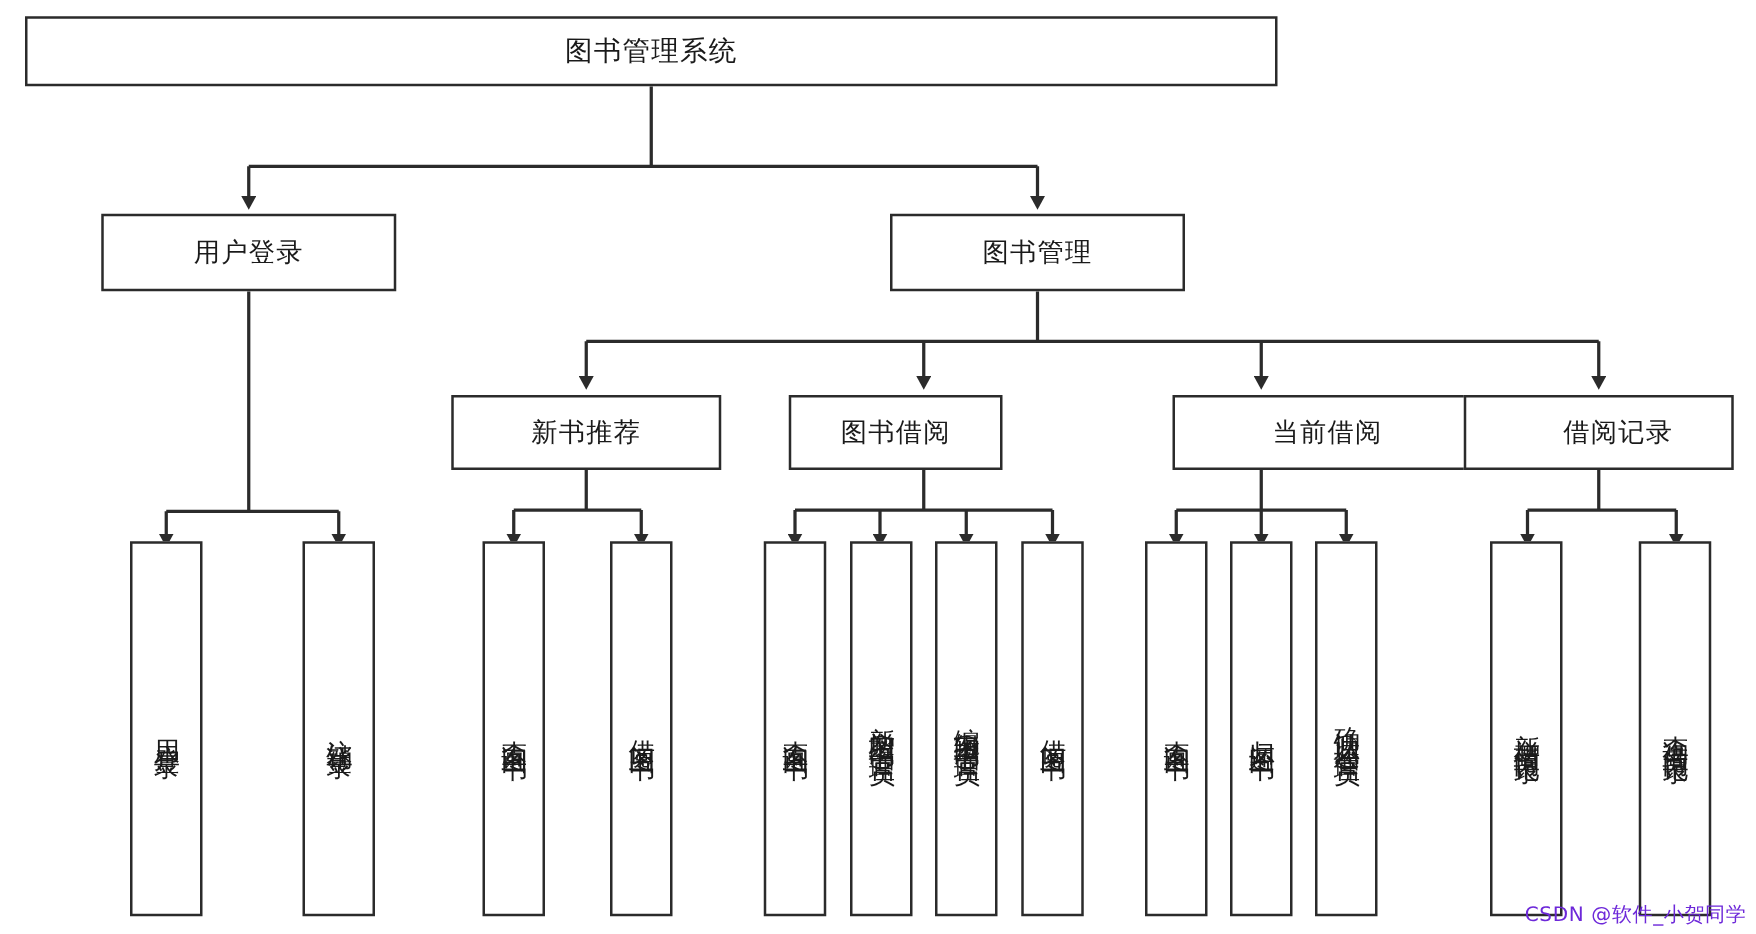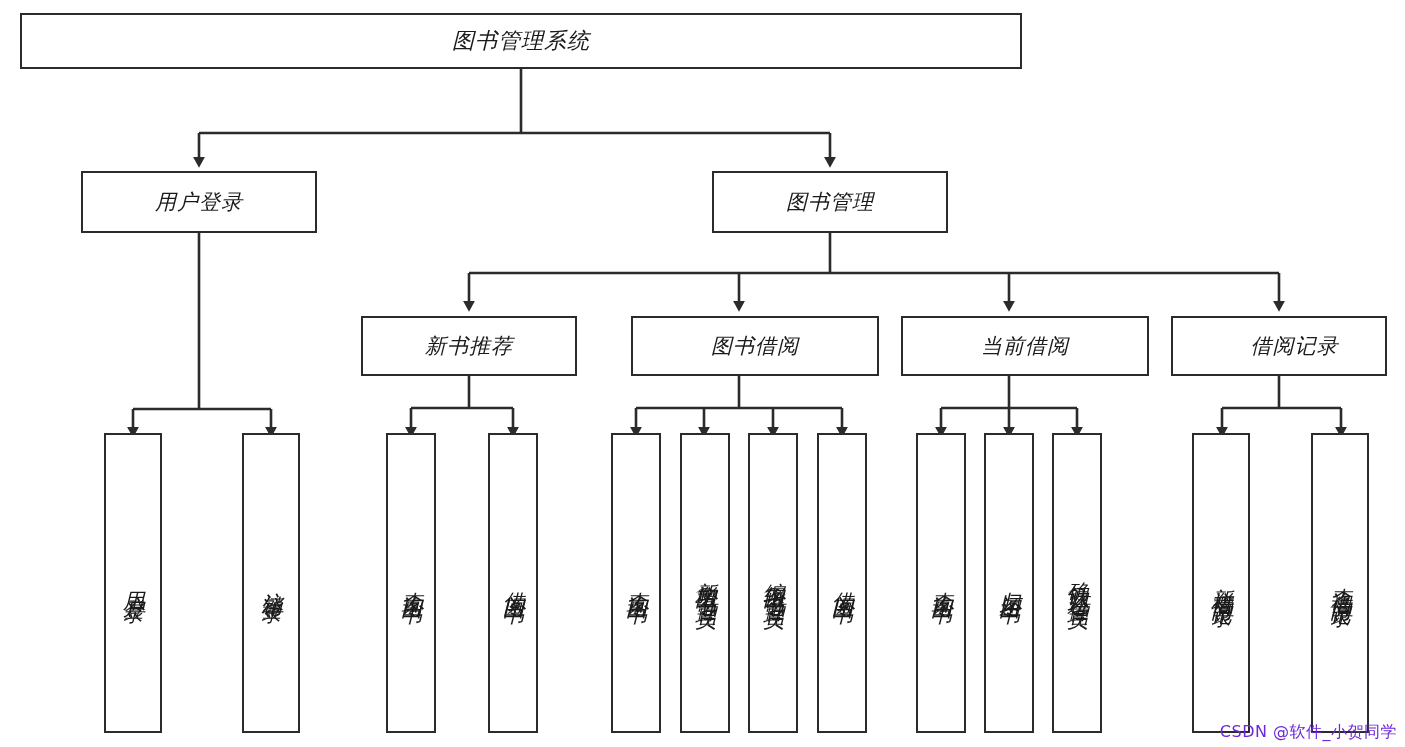--- a/index.html
+++ b/index.html
@@ -13,21 +13,20 @@
   svg#wires{position:absolute;left:0;top:0;width:1405px;height:747px;pointer-events:none;}
 
   .node{
     position:absolute;
     box-sizing:border-box;
     background:#ffffff;
     border:2px solid #2b2b2b;
     display:flex;align-items:center;justify-content:center;
     color:#1a1a1a;
     z-index:2;
-    font-style:italic;
   }
   .node.h{               
     font-size:21px;
     letter-spacing:1px;
     white-space:nowrap;
   }
   .node.root{font-size:22px;}
   .node.v{               
     font-size:21px;
     writing-mode:vertical-rl;
@@ -121,25 +120,25 @@
   </div>
 
   <div class="node h" style="left:361px;top:316px;width:216px;height:60px;">
     <span>新书推荐</span>
   </div>
 
   <div class="node h" style="left:712px;top:171px;width:236px;height:62px;">
     <span>图书管理</span>
   </div>
 
-  <div class="node h" style="left:631px;top:316px;width:248px;height:60px;">
+  <div class="node h" style="left:631px;top:316px;width:171px;height:60px;">
     <span>图书借阅</span>
   </div>
 
-  <div class="node h" style="left:901px;top:316px;width:248px;height:60px;">
+  <div class="node h" style="left:938px;top:316px;width:248px;height:60px;">
     <span>当前借阅</span>
   </div>
 
   <div class="node h" style="left:1171px;top:316px;width:216px;height:60px;padding-left:31px;">
     <span>借阅记录</span>
   </div>
 
   <div class="node v" style="left:104px;top:433px;width:58px;height:300px;">
     <span class="vtxt">用户登录</span>
   </div>

